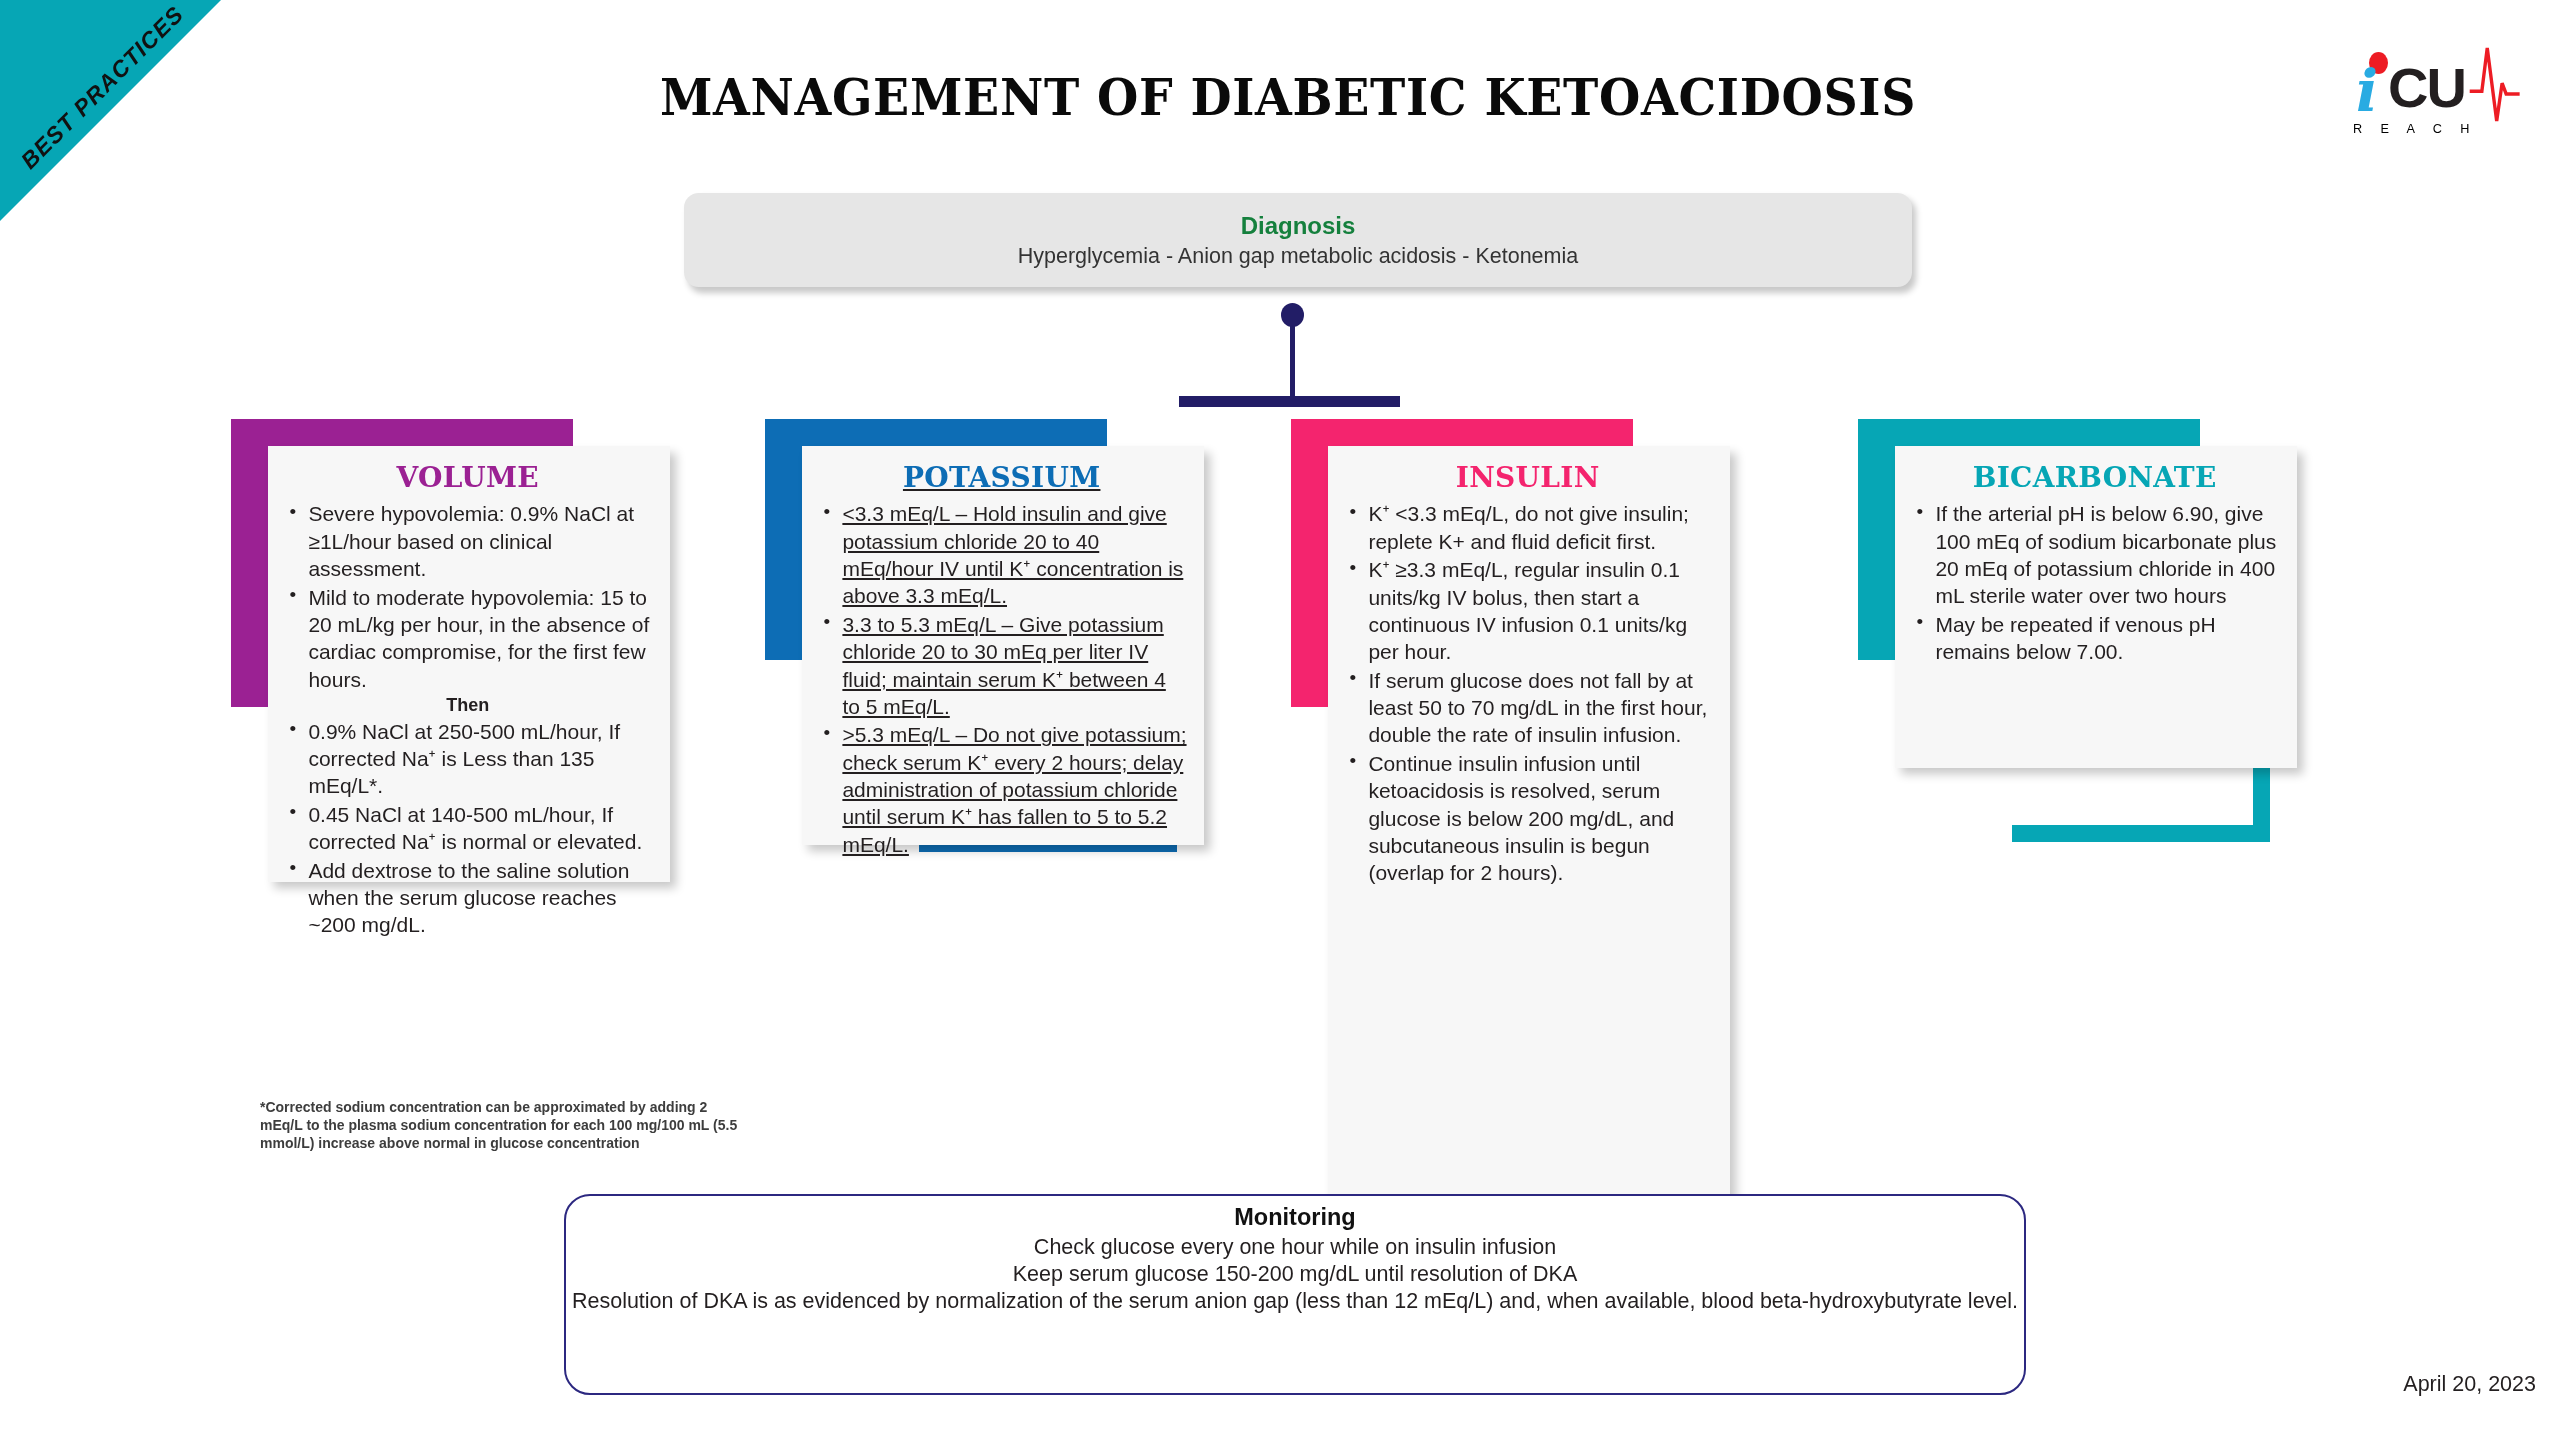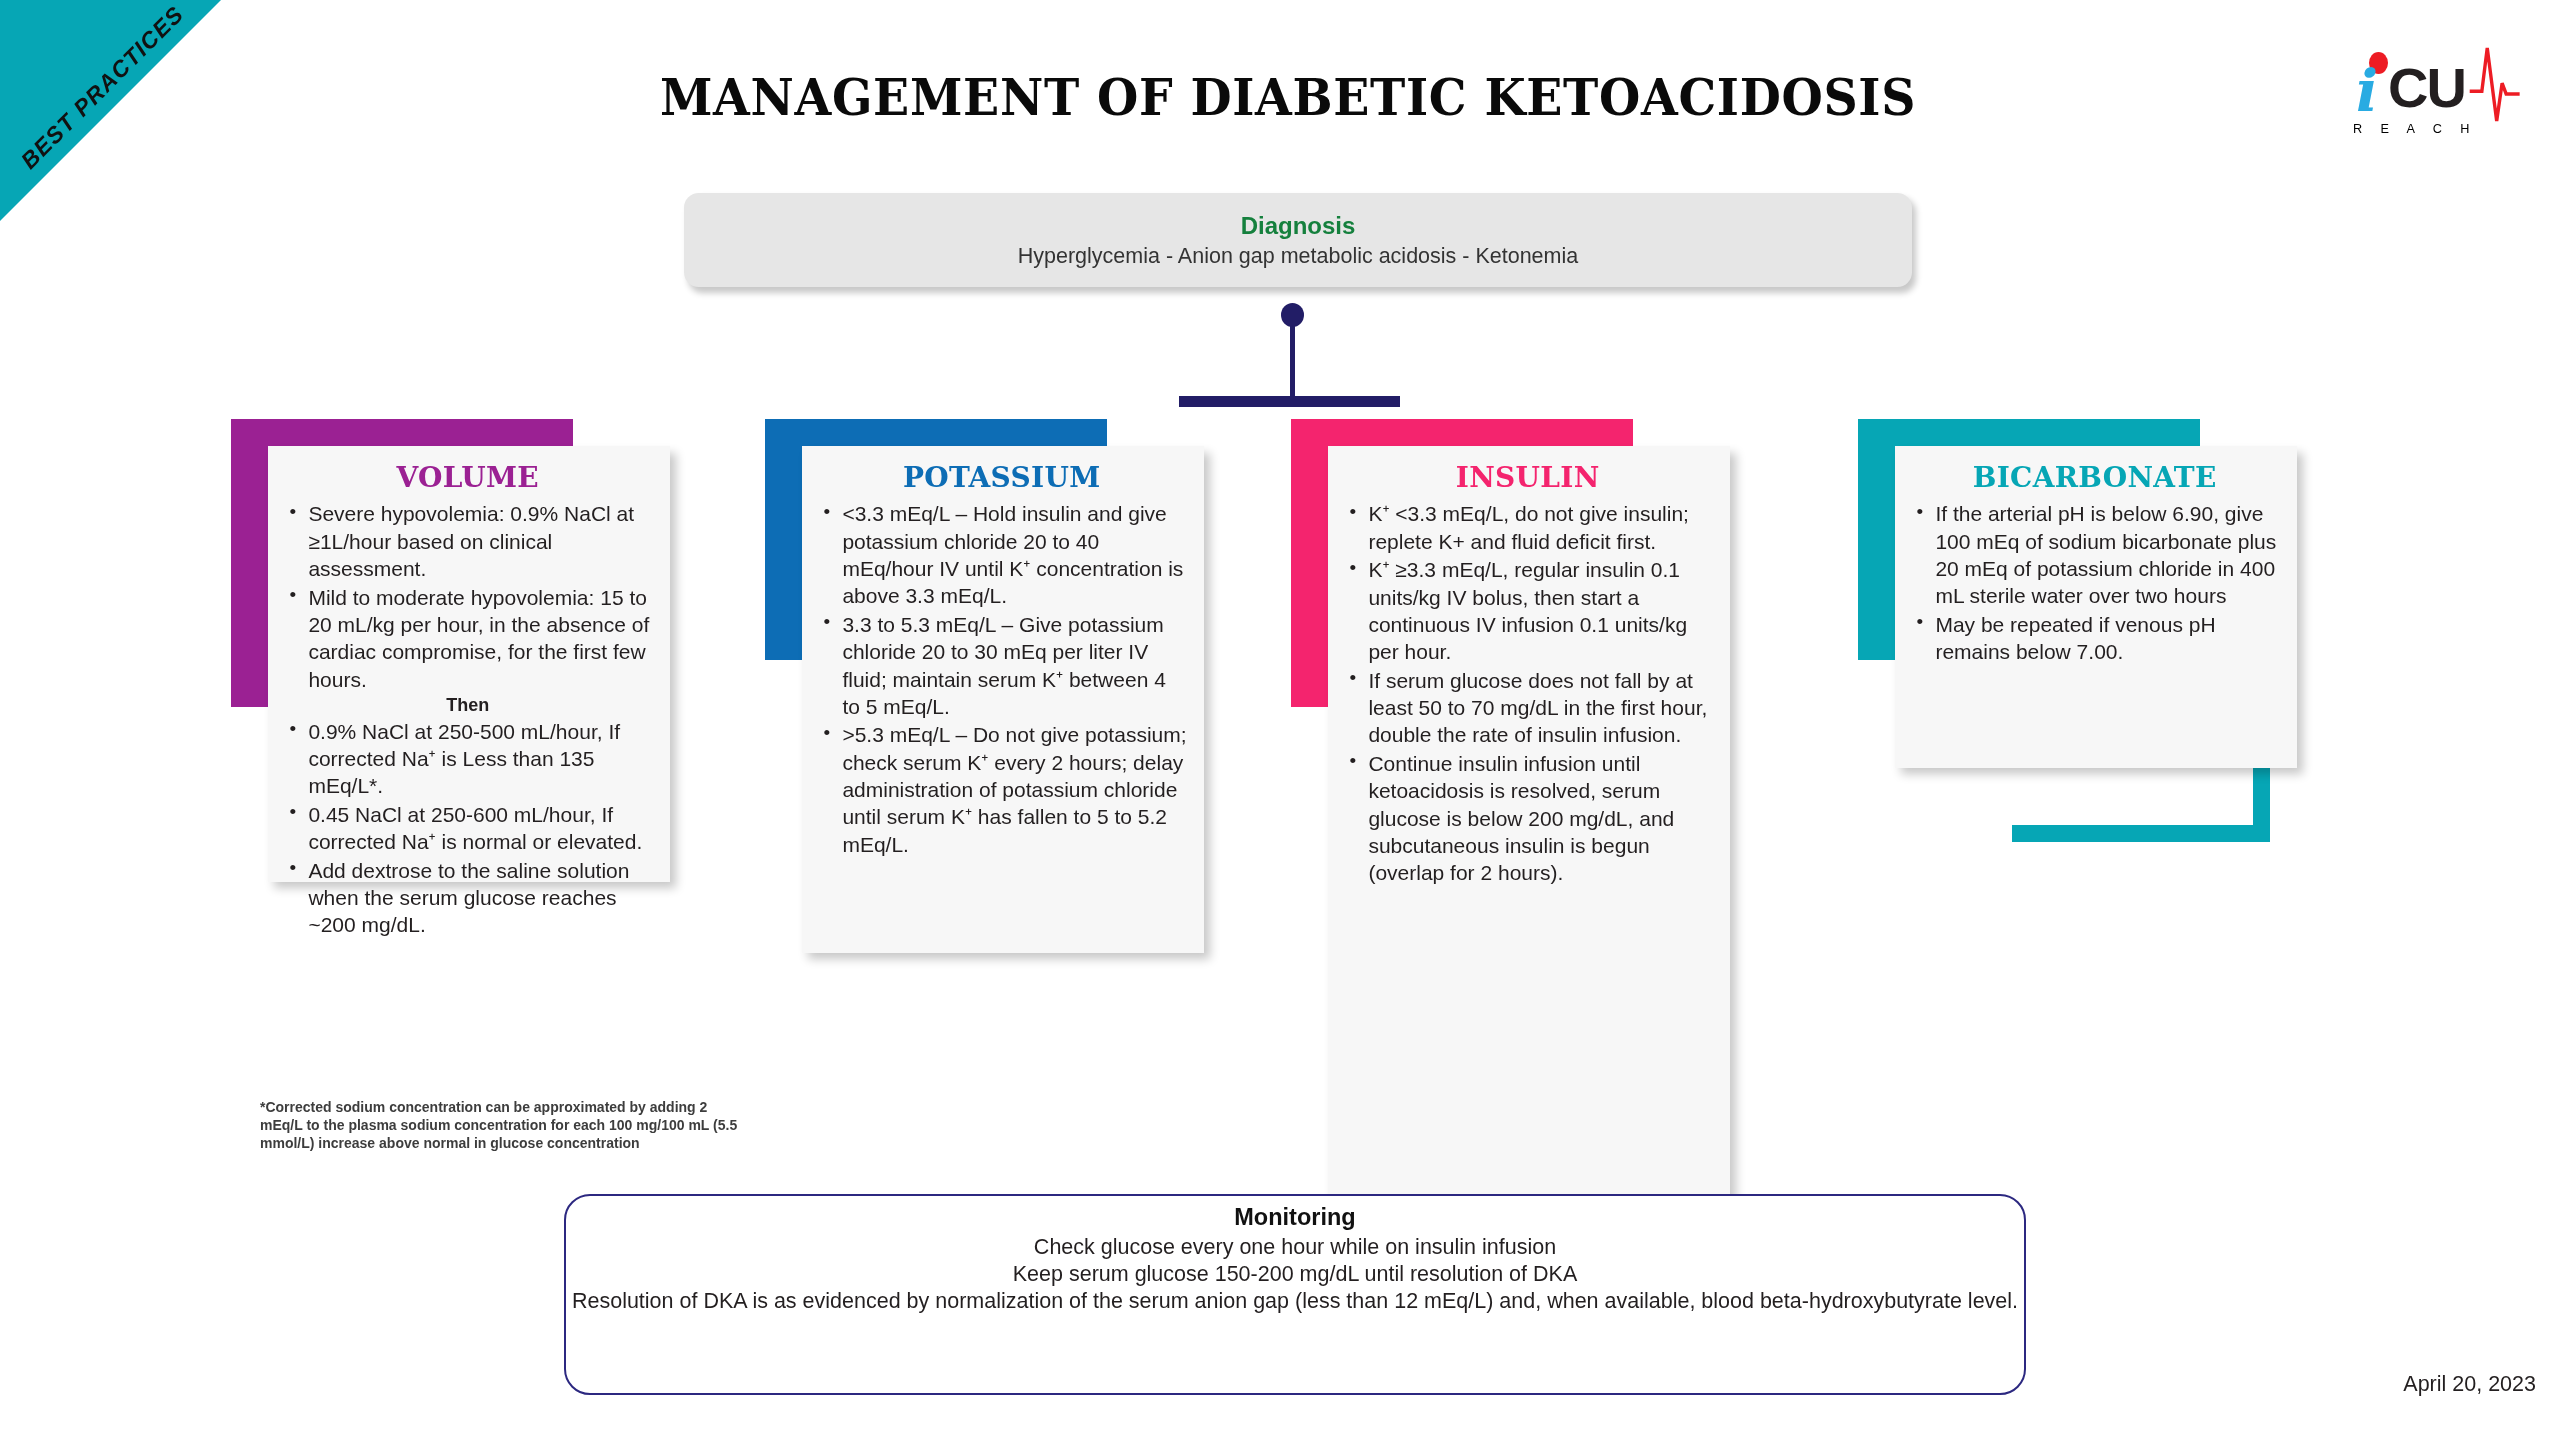--- a/index.html
+++ b/index.html
@@ -130,21 +130,21 @@
   #col-volume .frame-top{width:342px;height:288px;background:#9B2193;}
   #col-volume .frame-bot{left:154px;top:195px;width:241px;height:241px;
      border-right:17.4px solid #9B2193;border-bottom:17.4px solid #9B2193;}
   #col-volume .card{left:37px;top:27px;width:402px;height:436px;padding:14.8px 16px 0 13.4px;}
   #col-volume h2{color:#9B2193;}
 
   #col-potassium{left:765px;}
   #col-potassium .frame-top{width:342px;height:241px;background:#0D6DB5;}
   #col-potassium .frame-bot{left:154px;top:195px;width:241px;height:221px;
      border-right:17.4px solid #0D6DB5;border-bottom:17.4px solid #0D6DB5;}
-  #col-potassium .card{left:37px;top:27px;width:402px;height:507px;padding:14.8px 16px 0 13.4px;}
+  #col-potassium .card{left:37px;top:27px;width:402px;height:399px;padding:14.8px 16px 0 13.4px;text-decoration:underline;}
   #col-potassium h2{color:#0D6DB5;}
 
   #col-insulin{left:1291px;}
   #col-insulin .frame-top{width:342px;height:288px;background:#F4246E;}
   #col-insulin .frame-bot{left:154px;top:195px;width:241px;height:319px;
      border-right:17.4px solid #F4246E;border-bottom:17.4px solid #F4246E;}
   #col-insulin .card{left:37px;top:27px;width:402px;height:834px;padding:14.8px 16px 0 13.4px;}
   #col-insulin h2{color:#F4246E;}
 
   #col-bicarbonate{left:1858px;}
@@ -214,21 +214,21 @@
   <div class="frame-bot"></div>
   <div class="card">
     <h2>VOLUME</h2>
     <ul>
       <li>Severe hypovolemia: 0.9% NaCl at ≥1L/hour based on clinical assessment.</li>
       <li>Mild to moderate hypovolemia: 15 to 20 mL/kg per hour, in the absence of cardiac compromise, for the first few hours.</li>
     </ul>
     <div class="then">Then</div>
     <ul>
       <li>0.9% NaCl at 250-500 mL/hour, If corrected Na⁺ is Less than 135 mEq/L*.</li>
-      <li>0.45 NaCl at 250-600 mL/hour, If corrected Na⁺ is normal or elevated.</li>
+      <li>0.45 NaCl at 140-500 mL/hour, If corrected Na⁺ is normal or elevated.</li>
       <li>Add dextrose to the saline solution when the serum glucose reaches ~200 mg/dL.</li>
     </ul>
   </div>
 </div>
 
 <div class="col" id="col-potassium">
   <div class="frame-top"></div>
   <div class="frame-bot"></div>
   <div class="card">
     <h2>POTASSIUM</h2>

